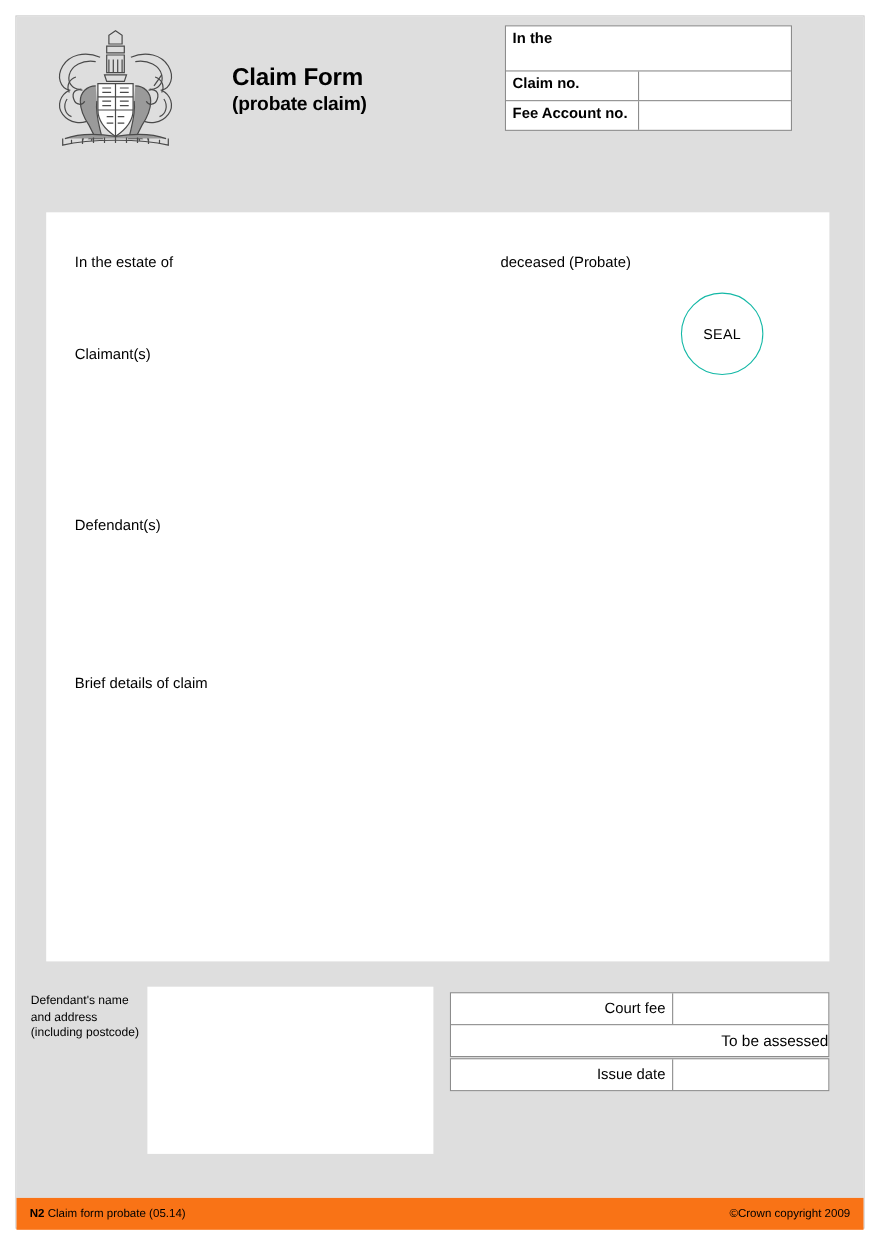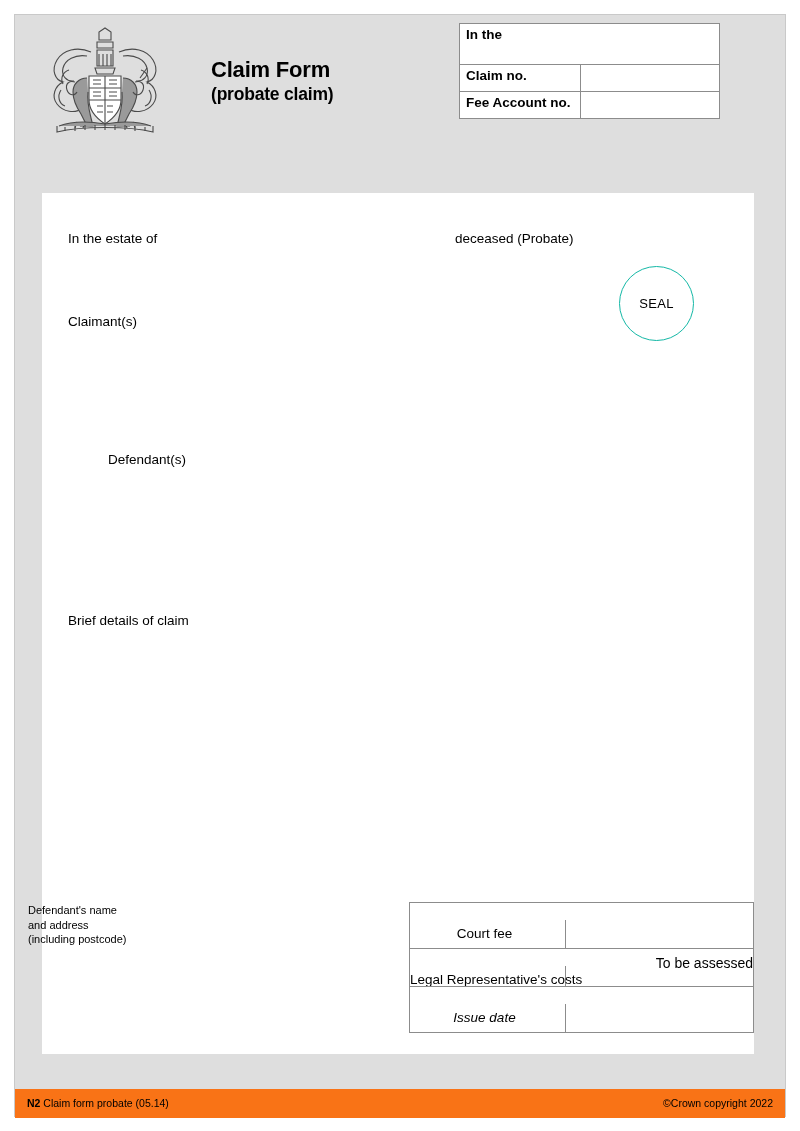--- a/index.html
+++ b/index.html
@@ -101,33 +101,33 @@
     flex: 1;
     height: 26px;
   }
 
   
   .main-panel {
     position: absolute;
     left: 27px;
     top: 178px;
     width: 712px;
-    height: 861px;
+    height: 681px;
     background: #ffffff;
   }
   .field-label {
     position: absolute;
     font-size: 13.5px;
     line-height: 1.25;
     white-space: nowrap;
   }
   .lbl-estate   { left: 26px;  top: 38px; }
   .lbl-deceased { left: 413px; top: 38px; text-align: right; }
   .lbl-claimant { left: 26px;  top: 121px; }
-  .lbl-defendant{ left: 26px;  top: 259px; margin-left: 40px; }
+  .lbl-defendant{ left: 26px;  top: 277px; }
   .lbl-brief    { left: 26px;  top: 420px; }
 
   .seal {
     position: absolute;
     left: 577px;
     top: 73px;
     width: 75px;
     height: 75px;
     border: 1px solid #14b8a6;
     border-radius: 50%;
@@ -160,37 +160,36 @@
   
   .fee-table {
     position: absolute;
     left: 394px;
     width: 345px;
     border: 1px solid #8c8c8c;
     box-sizing: border-box;
     background: #ffffff;
   }
   .fee-table.upper { top: 887px; }
-  .fee-table.lower { top: 971px; font-style: italic; }
+  .fee-table.lower { top: 947px; }
   .fee-row {
     display: flex;
     border-top: 1px solid #8c8c8c;
   }
   .fee-row:first-child { border-top: none; }
   .fee-label {
     box-sizing: border-box;
-    width: 156px;
+    width: 202px;
     height: 28px;
     padding: 5px 6px 0 0;
-    text-align: center;
+    text-align: right;
     font-size: 13.5px;
     line-height: 1.3;
     border-right: 1px solid #8c8c8c;
     white-space: nowrap;
-    margin-top: 17px;
   }
   .fee-value {
     flex: 1;
     height: 28px;
     padding-top: 5px;
     box-sizing: border-box;
     text-align: right;
     font-size: 14px;
     line-height: 1.3;
   }
@@ -301,34 +300,33 @@
 
     <div class="def-addr-label">Defendant's name and address (including postcode)</div>
     <div class="def-addr-box"></div>
 
     <div class="fee-table upper">
       <div class="fee-row">
         <div class="fee-label">Court fee</div>
         <div class="fee-value"></div>
       </div>
       <div class="fee-row">
-        <div class="fee-label">Legal Representative's costs</div>
         <div class="fee-value">To be assessed</div>
       </div>
     </div>
 
     <div class="fee-table lower">
       <div class="fee-row">
         <div class="fee-label">Issue date</div>
         <div class="fee-value"></div>
       </div>
     </div>
 
   </div>
 
   <div class="footer">
     <div class="footer-left">
       <b>N2</b>
       <span>Claim form probate (05.14)</span>
     </div>
-    <div class="footer-right">©Crown copyright 2022</div>
+    <div class="footer-right">©Crown copyright 2009</div>
   </div>
 </div>
 
 </body></html>

